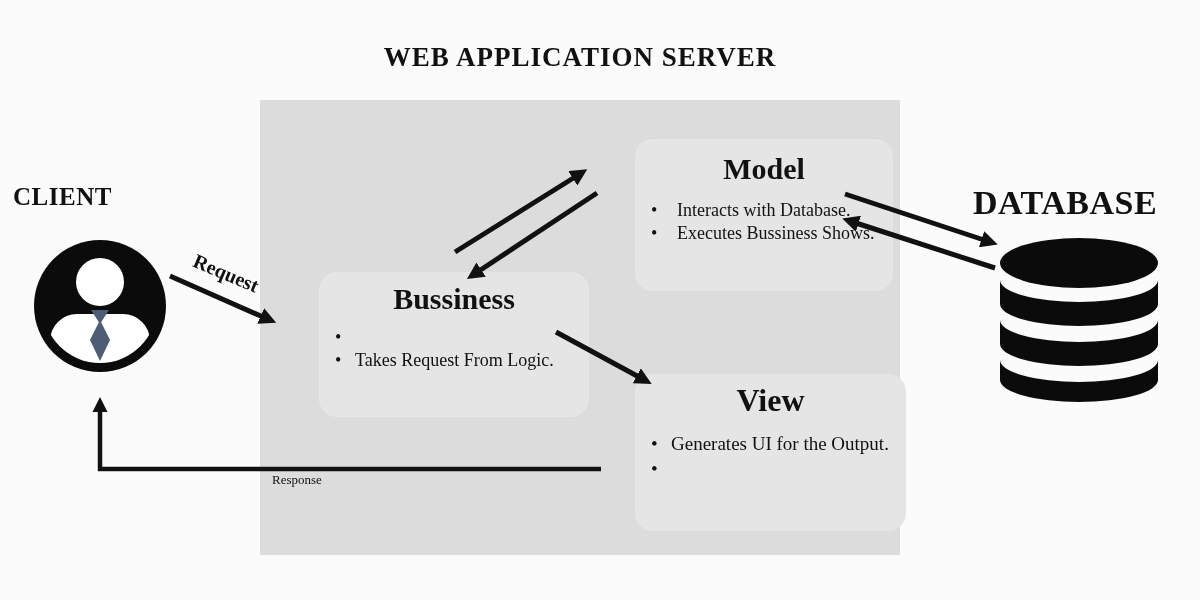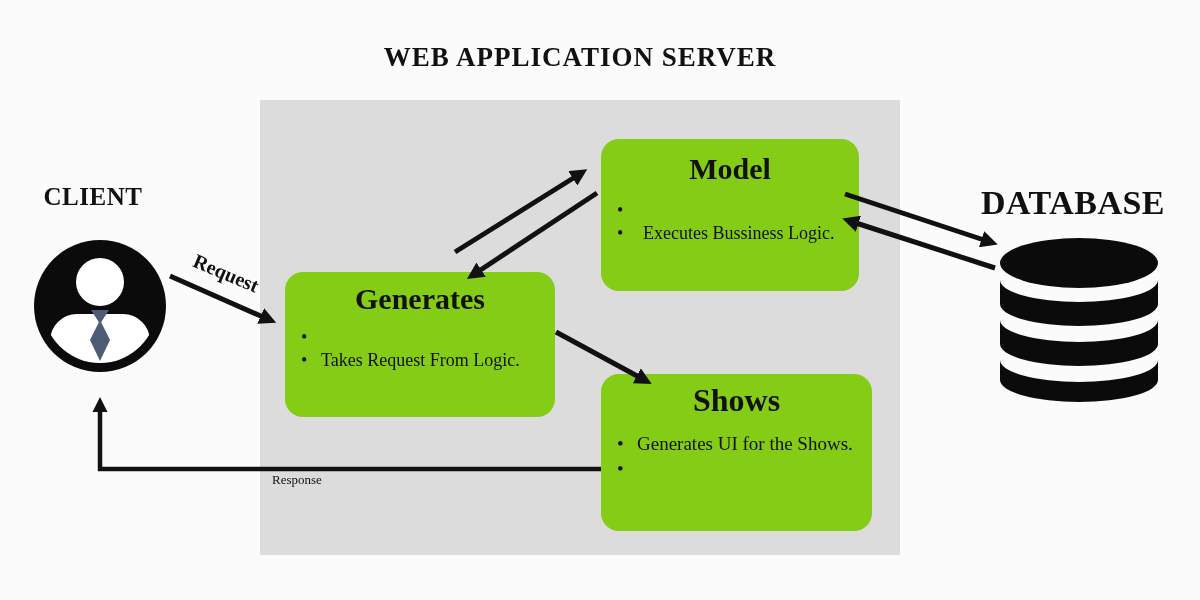--- a/index.html
+++ b/index.html
@@ -7,24 +7,24 @@
     width:1200px;height:600px;overflow:hidden;
     background:#fbfbfb;color:#111;
     font-family:"Liberation Serif","DejaVu Serif",serif;
   }
   .canvas{position:relative;width:1200px;height:600px;}
   .panel{position:absolute;left:260px;top:100px;width:640px;height:455px;background:#dcdcdc;z-index:1;}
   .diagram-title{
     position:absolute;left:260px;top:42px;width:640px;text-align:center;
     font-size:27px;font-weight:bold;letter-spacing:1px;z-index:3;
   }
-  .side-label{position:absolute;font-weight:bold;text-align:center;letter-spacing:.5px;z-index:3;}
+  .side-label{position:absolute;font-weight:bold;text-align:left;letter-spacing:.5px;z-index:3;}
   #client-label{left:13px;top:183px;width:160px;font-size:25px;}
   #database-label{left:973px;top:184px;width:200px;font-size:34px;}
-  .node{position:absolute;background:#84cc16;border-radius:18px;z-index:2;}
+  .node{position:absolute;background:#e5e5e5;border-radius:18px;z-index:2;margin-left:34px;}
   #controller{left:285px;top:272px;width:270px;height:145px;}
   #model{left:601px;top:139px;width:258px;height:152px;}
   #view{left:601px;top:374px;width:271px;height:157px;}
   .node h2{margin:10px 8px 0;text-align:center;font-size:30px;line-height:1.1;font-weight:bold;}
   #model h2{margin-top:13px;}
   #view h2{font-size:32px;margin-top:9px;}
   .node ul{list-style:none;margin:11px 0 0;padding:0 4px 0 16px;font-size:18px;line-height:23px;}
   #model ul{margin-top:14px;}
   #view ul{margin-top:13px;font-size:19px;line-height:25px;}
   .node li{display:flex;align-items:flex-start;}
@@ -57,51 +57,52 @@
       </clipPath>
     <g clip-path="url(#bodyclip)">
       <circle cx="66" cy="42" r="24" fill="#ffffff"></circle>
       <rect x="16" y="74" width="100" height="62" rx="27" fill="#ffffff"></rect>
       <polygon points="57,70 75,70 66,84" fill="#4e5c75"></polygon>
       <polygon points="66,80 76,100 66,121 56,100" fill="#4e5c75"></polygon>
     </g>
   </svg>
 
   <div class="node" id="controller">
-    <h2>Generates</h2>
+    <h2>Bussiness</h2>
     <ul>
       <li>
           <span class="dot">•</span>
         </li>
       <li>
           <span class="dot">•</span>
           <span>Takes Request From Logic.</span>
         </li>
     </ul>
   </div>
 
   <div class="node" id="model">
     <h2>Model</h2>
     <ul>
       <li>
           <span class="dot">•</span>
+          <span>Interacts with Database.</span>
         </li>
       <li>
           <span class="dot">•</span>
-          <span>Executes Bussiness Logic.</span>
+          <span>Executes Bussiness Shows.</span>
         </li>
     </ul>
   </div>
 
   <div class="node" id="view">
-    <h2>Shows</h2>
+    <h2>View</h2>
     <ul>
       <li>
           <span class="dot">•</span>
-          <span>Generates UI for the Shows.</span>
+          <span>Generates UI for the Output.</span>
         </li>
       <li>
           <span class="dot">•</span>
         </li>
     </ul>
   </div>
 
   <div class="side-label" id="database-label">DATABASE</div>
 
   <svg class="database-icon" width="158" height="164" viewBox="0 0 158 164">

